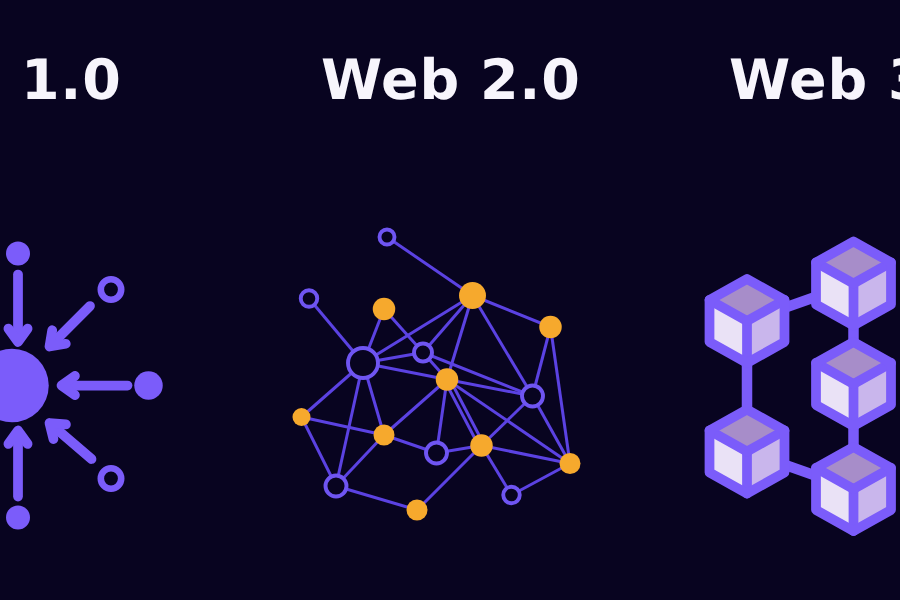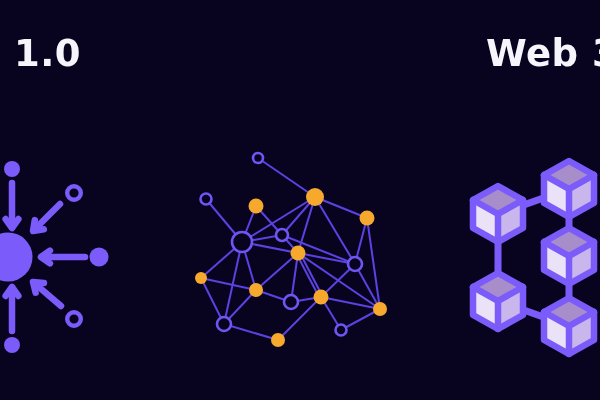--- a/index.html
+++ b/index.html
@@ -24,20 +24,21 @@
   #title-web1{left:-92px;}
   #title-web2{left:214px;}
   #title-web3{left:486px;}
   svg{position:absolute;left:0;top:0;}
 </style>
 </head>
 <body>
 
 <div class="stage">
   <div class="title" id="title-web1">Web 1.0</div>
+  <div class="title" id="title-web2">Web 2.0</div>
   <div class="title" id="title-web3">Web 3.0</div>
   <svg id="diagram" width="600" height="400" viewBox="0 0 600 400">
       <g>
         <g>
           <line x1="12" y1="183" x2="12" y2="227" stroke="#7b5cfa" stroke-width="6.5" stroke-linecap="round"></line>
           <path d="M18.391386765910354 219.04733697671213 L12 228 L5.608613234089644 219.04733697671213" fill="none" stroke="#7b5cfa" stroke-width="6.5" stroke-linecap="round" stroke-linejoin="round"></path>
         </g>
         <g>
           <line x1="60" y1="204" x2="33.707106781186546" y2="230.29289321881345" stroke="#7b5cfa" stroke-width="6.5" stroke-linecap="round"></line>
           <path d="M43.84988165680608 229.18890418991626 L33 231 L34.81109581008374 220.15011834319392" fill="none" stroke="#7b5cfa" stroke-width="6.5" stroke-linecap="round" stroke-linejoin="round"></path>

